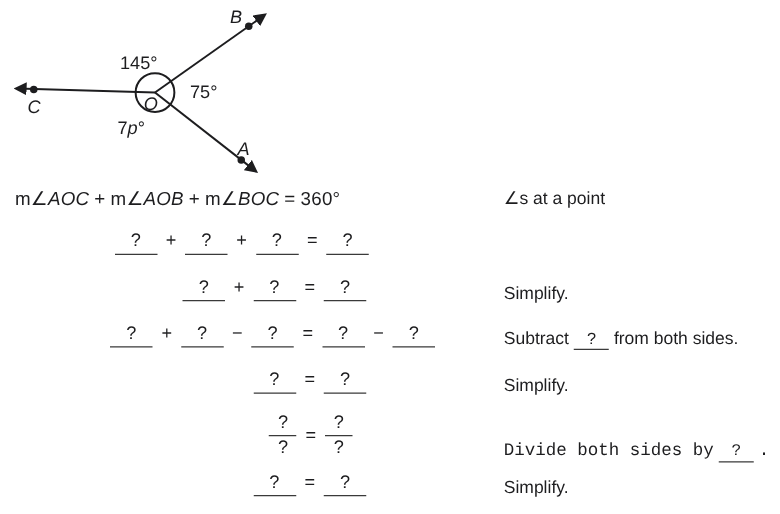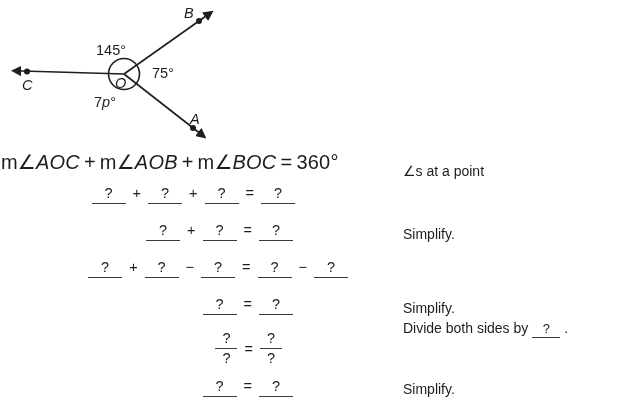--- a/index.html
+++ b/index.html
@@ -10,21 +10,21 @@
   }
 
   
   .diagram { position:absolute; left:0; top:0; }
   .diagram .ln { stroke:#1d1d1f; stroke-width:1.6; fill:none; }
   .diagram .dot { fill:#1d1d1f; }
   .diagram text { font-size:14.5px; fill:#1d1d1f; }
   .diagram .pt { font-style:italic; }
 
   
-  .statement { position:absolute; left:1px; top:150px; font-size:20px; letter-spacing:.2px; white-space:nowrap; }
+  .statement { position:absolute; left:12px; top:150px; font-size:15px; letter-spacing:.2px; white-space:nowrap; }
   .statement .var { font-style:italic; }
   .statement .sop { padding:0 4px; }
 
   .eq-row { position:absolute; display:flex; align-items:baseline; font-size:14.5px; white-space:nowrap; }
   .blank {
     display:inline-block; width:30px; text-align:center;
     border-bottom:1.6px solid #3a3a3a; padding:0 2px 2px;
   }
   .op { margin:0 7px; }
 
@@ -123,25 +123,28 @@
       <span class="den">?</span>
     </span>
   </div>
 
   <div class="eq-row" style="top:378px; right:331px;">
     <span class="blank">?</span>
     <span class="op">=</span>
     <span class="blank">?</span>
   </div>
 
-  <div class="reason" style="top:163px;text-align:right;">∠s at a point</div>
+  <div class="reason" style="top:150px;text-align:right;">∠s at a point</div>
   <div class="reason" style="top:226px;">Simplify.</div>
 
+  <div class="reason" style="top:262px;">
+    <span>Subtract</span><span class="inline-blank">?</span><span>from both sides.</span>
+  </div>
 
   <div class="reason" style="top:300px;">Simplify.</div>
 
-  <div class="reason" style="top:320px;">
+  <div class="reason" style="top:353px;font-family:Liberation Mono, monospace;">
     <span>Divide both sides by</span><span class="inline-blank">?</span><span>.</span>
   </div>
 
   <div class="reason" style="top:381px;">Simplify.</div>
 
 </div>
 
 </body></html>

